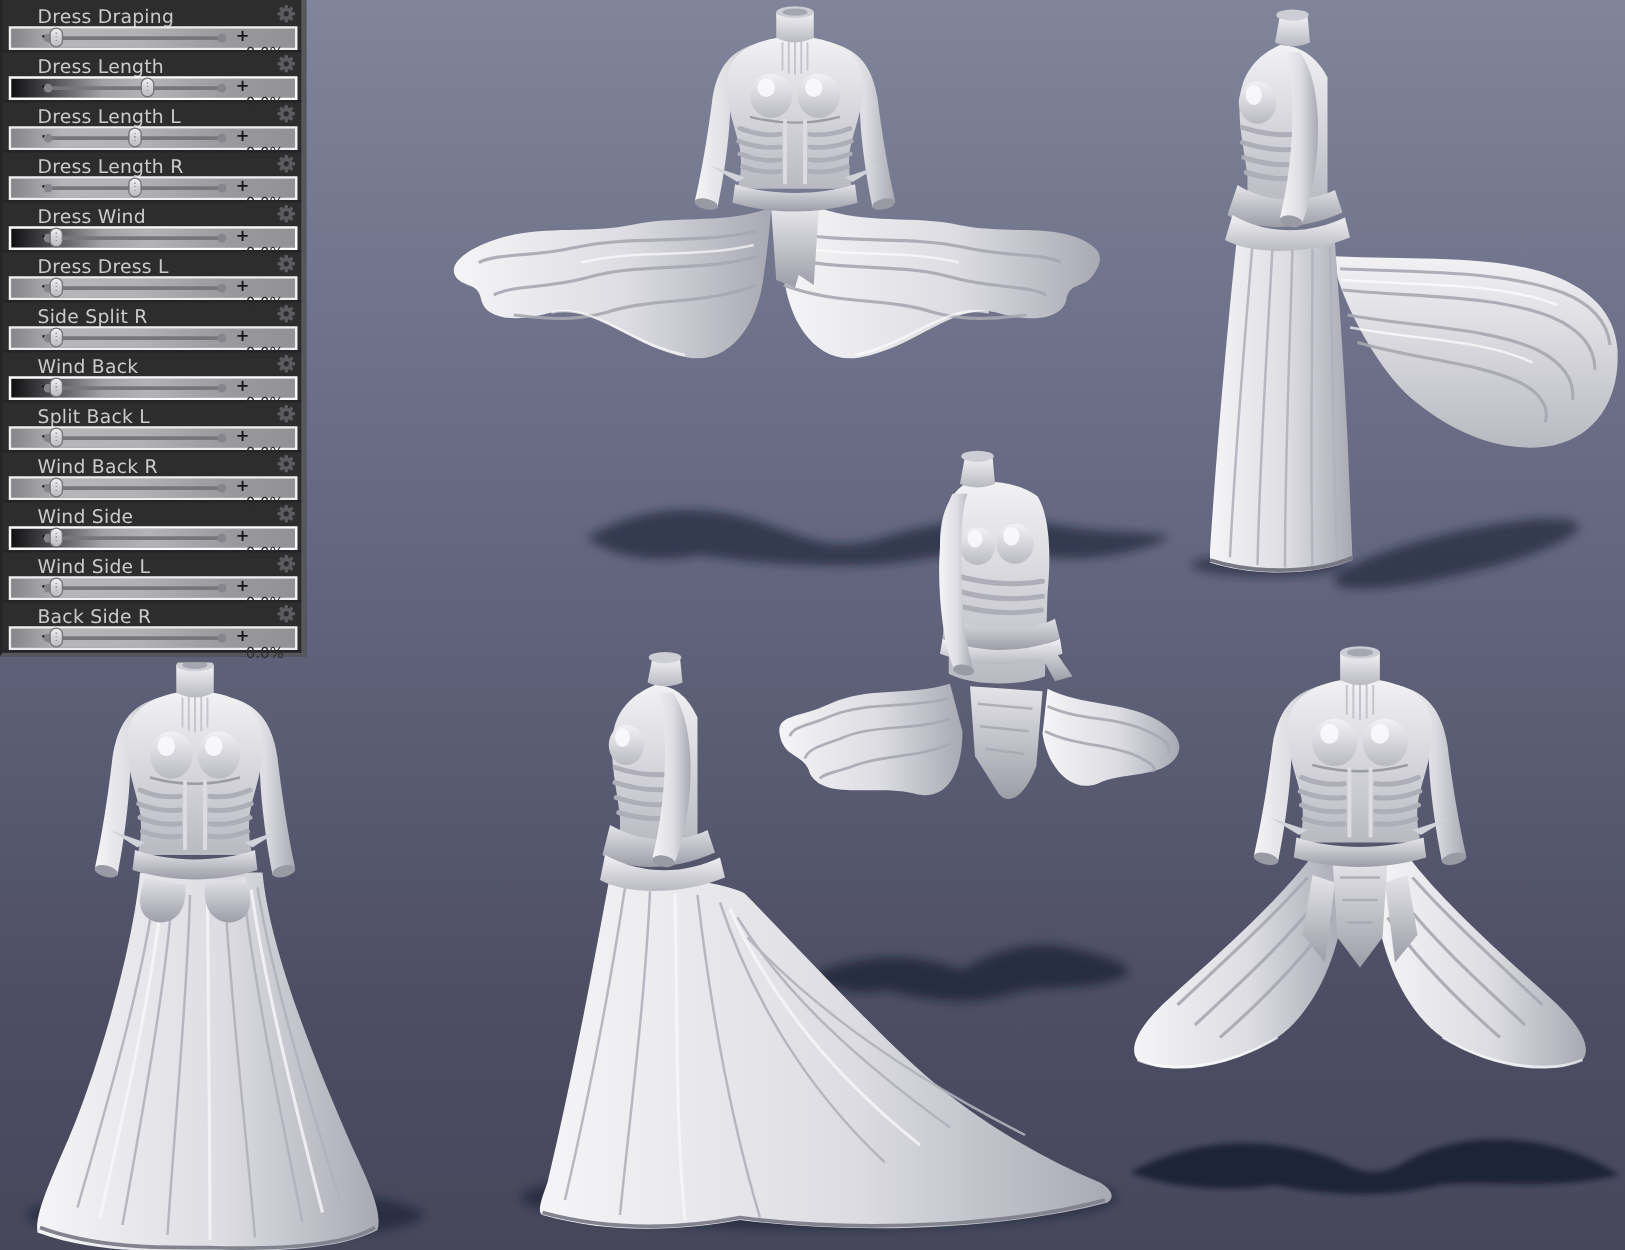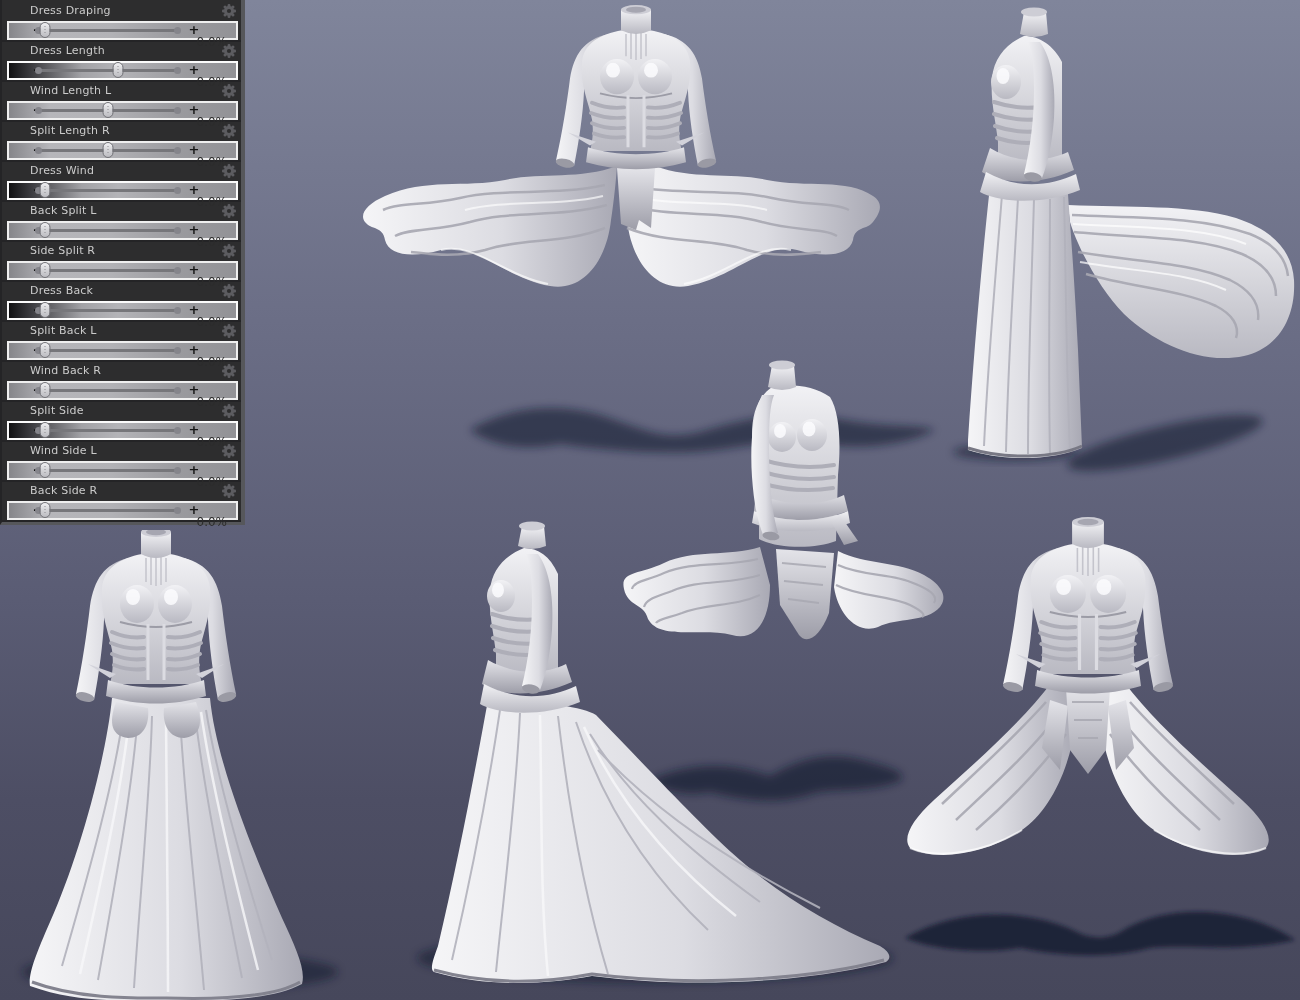--- a/index.html
+++ b/index.html
@@ -8,21 +8,21 @@
   
   .viewport{position:absolute;inset:0;
     background:linear-gradient(180deg,#80859b 0%,#6b6e86 32%,#5a5c74 60%,#4d4e64 80%,#46475b 100%);}
   .viewport svg{position:absolute;display:block;}
   
   .panel{position:absolute;left:0;top:0;width:245px;box-sizing:border-box;
     background:#2d2d2e;border-left:2px solid #242426;border-right:4px solid #56575b;
     border-bottom:3px solid #56575b;padding-top:2px;z-index:10;}
   .widget{position:relative;height:40px;box-sizing:border-box;border-bottom:2px solid #242426;}
   .wlabel{position:relative;height:19px;}
-  .wlabel .txt{position:absolute;left:28px;top:2px;font-size:11px;color:#cbcbcb;letter-spacing:.2px;}
+  .wlabel .txt{position:absolute;left:28px;top:2px;font-size:15px;color:#cbcbcb;letter-spacing:.2px;}
   .gear{position:absolute;right:4px;top:1px;width:16px;height:16px;cursor:pointer;}
   .srow{position:absolute;left:5px;top:19px;width:231px;height:19px;box-sizing:border-box;
     border:2px solid #efefef;
     background:linear-gradient(90deg,#86868a 0%,#b6b6ba 18%,#b2b2b6 45%,#9a9a9e 75%,#929296 100%);}
   .srow.dark{border-color:#fbfbfb;
     background:linear-gradient(90deg,#111113 0%,#3c3c40 10%,#a2a2a6 32%,#b4b4b8 48%,#9a9a9e 78%,#929296 100%);}
   .minus,.plus{position:absolute;top:0;height:15px;line-height:14px;width:14px;text-align:center;
     font-size:13px;font-weight:bold;color:#161616;cursor:pointer;user-select:none;}
   .minus{left:20px;}
   .plus{left:178px;}
@@ -299,21 +299,21 @@
         <span class="minus">-</span>
         <span class="track"></span>
         <span class="handle" style="left: 108.8px;"></span>
         <span class="plus">+</span>
         <span class="val">0.0%</span>
       </div>
     </div>
 
     <div class="widget">
       <div class="wlabel">
-        <span class="txt">Wind Length L</span>
+        <span class="txt">Dress Length L</span>
         <svg class="gear" viewBox="0 0 16 16">
           <g fill="#5c5c60">
             <rect x="6.6" y="1" width="2.8" height="14" rx="1"></rect>
             <rect x="6.6" y="1" width="2.8" height="14" rx="1" transform="rotate(45 8 8)"></rect>
             <rect x="6.6" y="1" width="2.8" height="14" rx="1" transform="rotate(90 8 8)"></rect>
             <rect x="6.6" y="1" width="2.8" height="14" rx="1" transform="rotate(135 8 8)"></rect>
             <circle cx="8" cy="8" r="5"></circle>
           </g>
           <circle cx="8" cy="8" r="2.1" fill="#2d2d2e"></circle>
         </svg>
@@ -322,21 +322,21 @@
         <span class="minus">-</span>
         <span class="track"></span>
         <span class="handle" style="left: 99px;"></span>
         <span class="plus">+</span>
         <span class="val">0.0%</span>
       </div>
     </div>
 
     <div class="widget">
       <div class="wlabel">
-        <span class="txt">Split Length R</span>
+        <span class="txt">Dress Length R</span>
         <svg class="gear" viewBox="0 0 16 16">
           <g fill="#5c5c60">
             <rect x="6.6" y="1" width="2.8" height="14" rx="1"></rect>
             <rect x="6.6" y="1" width="2.8" height="14" rx="1" transform="rotate(45 8 8)"></rect>
             <rect x="6.6" y="1" width="2.8" height="14" rx="1" transform="rotate(90 8 8)"></rect>
             <rect x="6.6" y="1" width="2.8" height="14" rx="1" transform="rotate(135 8 8)"></rect>
             <circle cx="8" cy="8" r="5"></circle>
           </g>
           <circle cx="8" cy="8" r="2.1" fill="#2d2d2e"></circle>
         </svg>
@@ -368,21 +368,21 @@
         <span class="minus">-</span>
         <span class="track"></span>
         <span class="handle" style="left: 36px;"></span>
         <span class="plus">+</span>
         <span class="val">0.0%</span>
       </div>
     </div>
 
     <div class="widget">
       <div class="wlabel">
-        <span class="txt">Back Split L</span>
+        <span class="txt">Dress Dress L</span>
         <svg class="gear" viewBox="0 0 16 16">
           <g fill="#5c5c60">
             <rect x="6.6" y="1" width="2.8" height="14" rx="1"></rect>
             <rect x="6.6" y="1" width="2.8" height="14" rx="1" transform="rotate(45 8 8)"></rect>
             <rect x="6.6" y="1" width="2.8" height="14" rx="1" transform="rotate(90 8 8)"></rect>
             <rect x="6.6" y="1" width="2.8" height="14" rx="1" transform="rotate(135 8 8)"></rect>
             <circle cx="8" cy="8" r="5"></circle>
           </g>
           <circle cx="8" cy="8" r="2.1" fill="#2d2d2e"></circle>
         </svg>
@@ -414,21 +414,21 @@
         <span class="minus">-</span>
         <span class="track"></span>
         <span class="handle" style="left: 36px;"></span>
         <span class="plus">+</span>
         <span class="val">0.0%</span>
       </div>
     </div>
 
     <div class="widget">
       <div class="wlabel">
-        <span class="txt">Dress Back</span>
+        <span class="txt">Wind Back</span>
         <svg class="gear" viewBox="0 0 16 16">
           <g fill="#5c5c60">
             <rect x="6.6" y="1" width="2.8" height="14" rx="1"></rect>
             <rect x="6.6" y="1" width="2.8" height="14" rx="1" transform="rotate(45 8 8)"></rect>
             <rect x="6.6" y="1" width="2.8" height="14" rx="1" transform="rotate(90 8 8)"></rect>
             <rect x="6.6" y="1" width="2.8" height="14" rx="1" transform="rotate(135 8 8)"></rect>
             <circle cx="8" cy="8" r="5"></circle>
           </g>
           <circle cx="8" cy="8" r="2.1" fill="#2d2d2e"></circle>
         </svg>
@@ -483,21 +483,21 @@
         <span class="minus">-</span>
         <span class="track"></span>
         <span class="handle" style="left: 36px;"></span>
         <span class="plus">+</span>
         <span class="val">0.0%</span>
       </div>
     </div>
 
     <div class="widget">
       <div class="wlabel">
-        <span class="txt">Split Side</span>
+        <span class="txt">Wind Side</span>
         <svg class="gear" viewBox="0 0 16 16">
           <g fill="#5c5c60">
             <rect x="6.6" y="1" width="2.8" height="14" rx="1"></rect>
             <rect x="6.6" y="1" width="2.8" height="14" rx="1" transform="rotate(45 8 8)"></rect>
             <rect x="6.6" y="1" width="2.8" height="14" rx="1" transform="rotate(90 8 8)"></rect>
             <rect x="6.6" y="1" width="2.8" height="14" rx="1" transform="rotate(135 8 8)"></rect>
             <circle cx="8" cy="8" r="5"></circle>
           </g>
           <circle cx="8" cy="8" r="2.1" fill="#2d2d2e"></circle>
         </svg>

